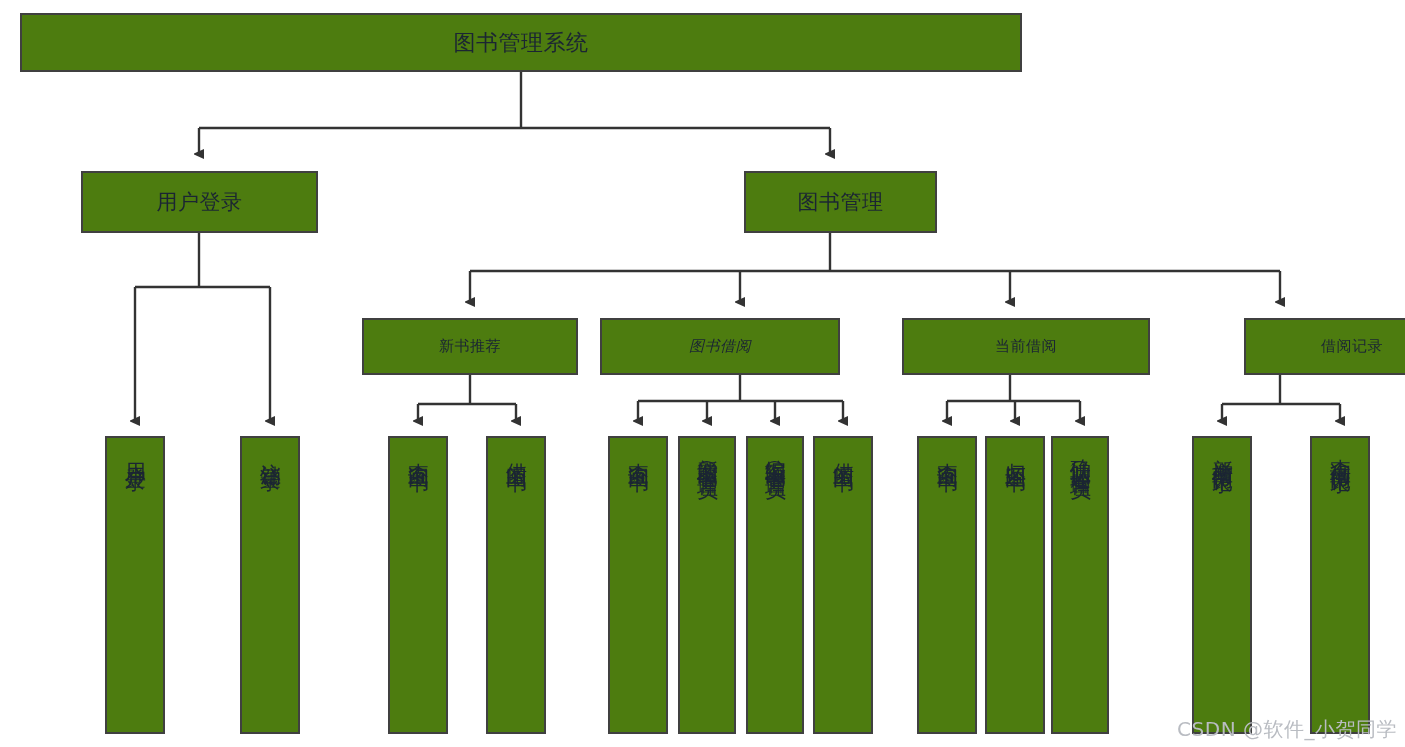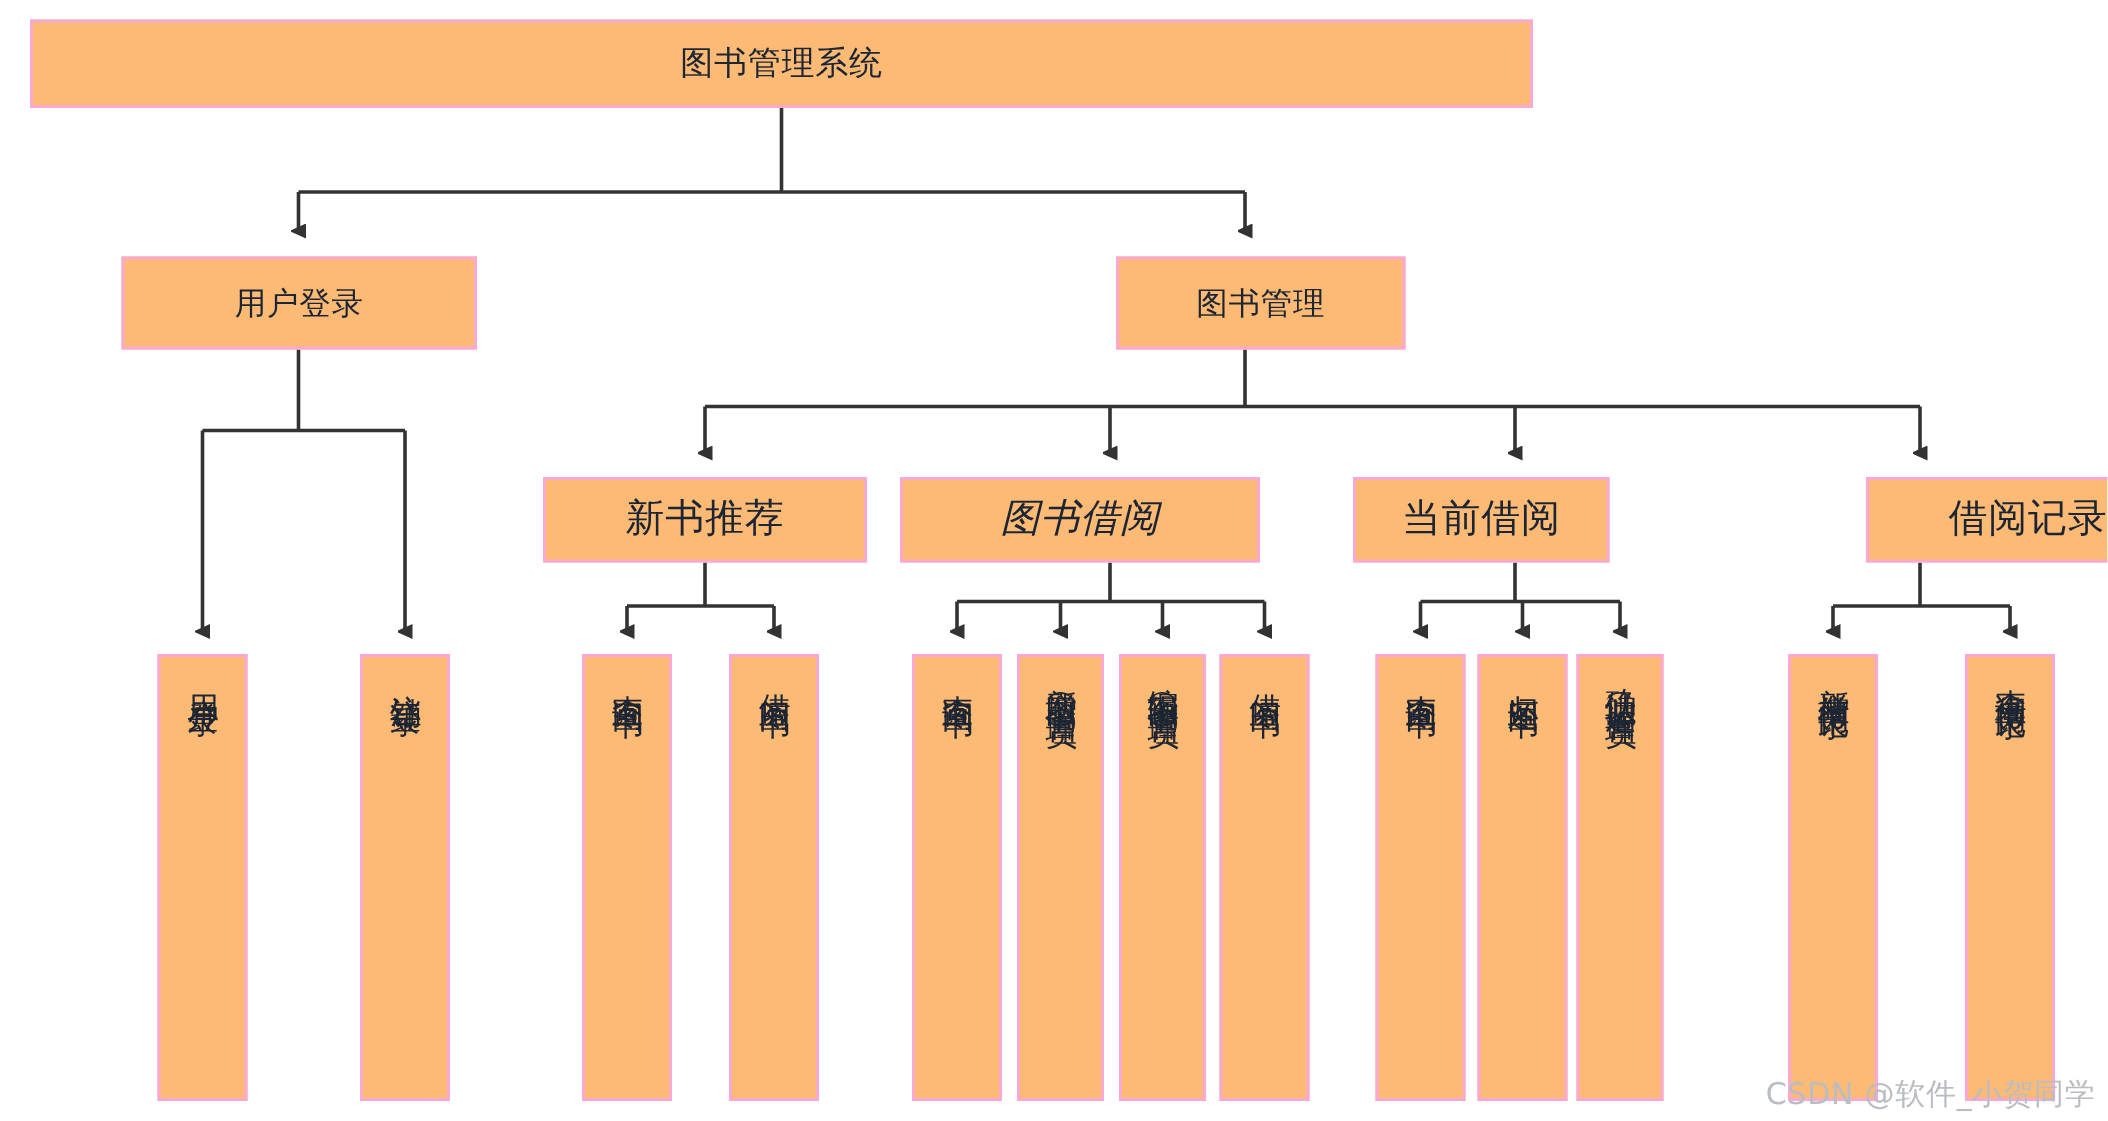--- a/index.html
+++ b/index.html
@@ -21,36 +21,36 @@
     position: absolute;
     left: 0;
     top: 0;
     width: 1405px;
     height: 747px;
     pointer-events: none;
   }
   .node {
     position: absolute;
     box-sizing: border-box;
-    background: #fdba74;
-    border: 2px solid #f9a8d4;
+    background: #4d7c0f;
+    border: 2px solid #404040;
     display: flex;
     align-items: center;
     justify-content: center;
     z-index: 2;
   }
   .node .label {
     color: #1b2533;
     letter-spacing: 0.5px;
     text-align: center;
     line-height: 1.15;
   }
   .node.root .label { font-size: 22px; }
   .node.lvl2 .label { font-size: 21px; }
-  .node.lvl3 .label { font-size: 26px; }
+  .node.lvl3 .label { font-size: 15px; }
   .node.leaf {
     align-items: flex-start;
     justify-content: center;
     padding-top: 8px;
   }
   .node.leaf .label {
     writing-mode: vertical-rl;
     text-orientation: upright;
     font-size: 21px;
     letter-spacing: 3px;
@@ -136,21 +136,21 @@
   <div class="node lvl2" style="left:744px; top:171px; width:193px; height:62px;">
     <span class="label">图书管理</span>
   </div>
 
   <div class="node lvl3" style="left:362px; top:318px; width:216px; height:57px;">
     <span class="label">新书推荐</span>
   </div>
   <div class="node lvl3" style="left:600px; top:318px; width:240px; height:57px;font-style:italic;">
     <span class="label">图书借阅</span>
   </div>
-  <div class="node lvl3" style="left:902px; top:318px; width:171px; height:57px;">
+  <div class="node lvl3" style="left:902px; top:318px; width:248px; height:57px;">
     <span class="label">当前借阅</span>
   </div>
   <div class="node lvl3" style="left:1244px; top:318px; width:216px; height:57px;">
     <span class="label">借阅记录</span>
   </div>
 
   <div class="node leaf" style="left:105px; top:436px; width:60px; height:298px;">
     <span class="label">用户登录</span>
   </div>
   <div class="node leaf" style="left:240px; top:436px; width:60px; height:298px;">

